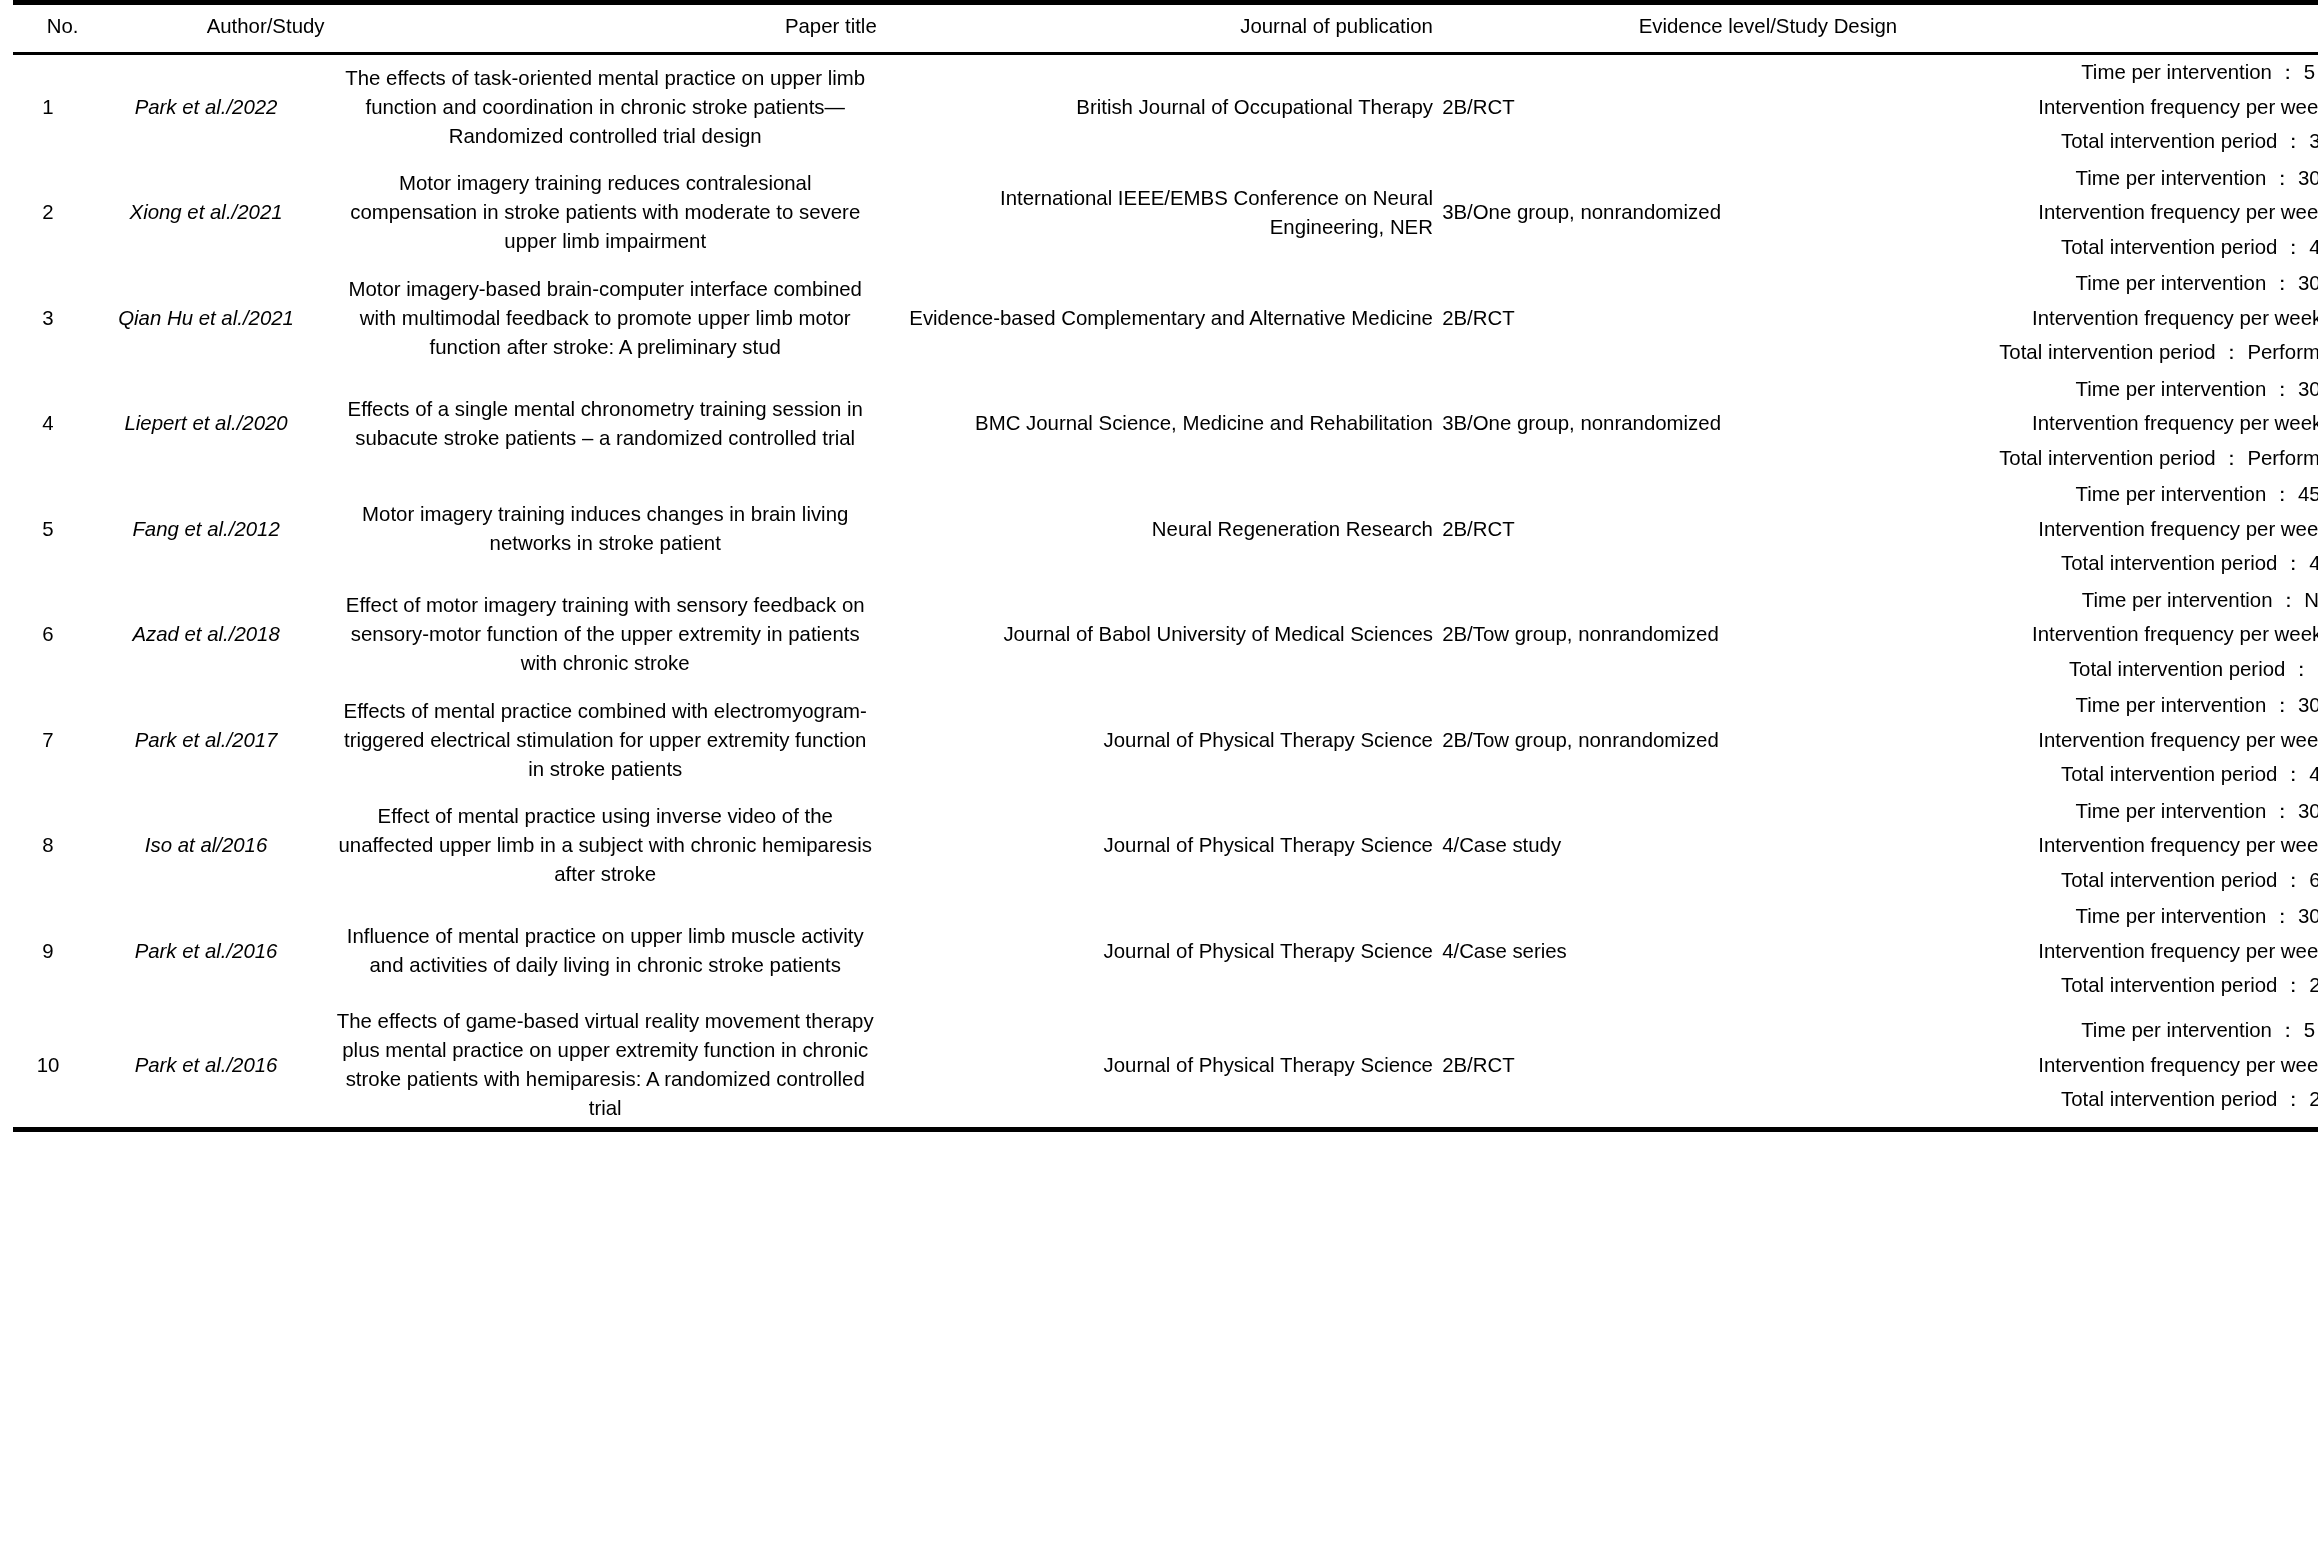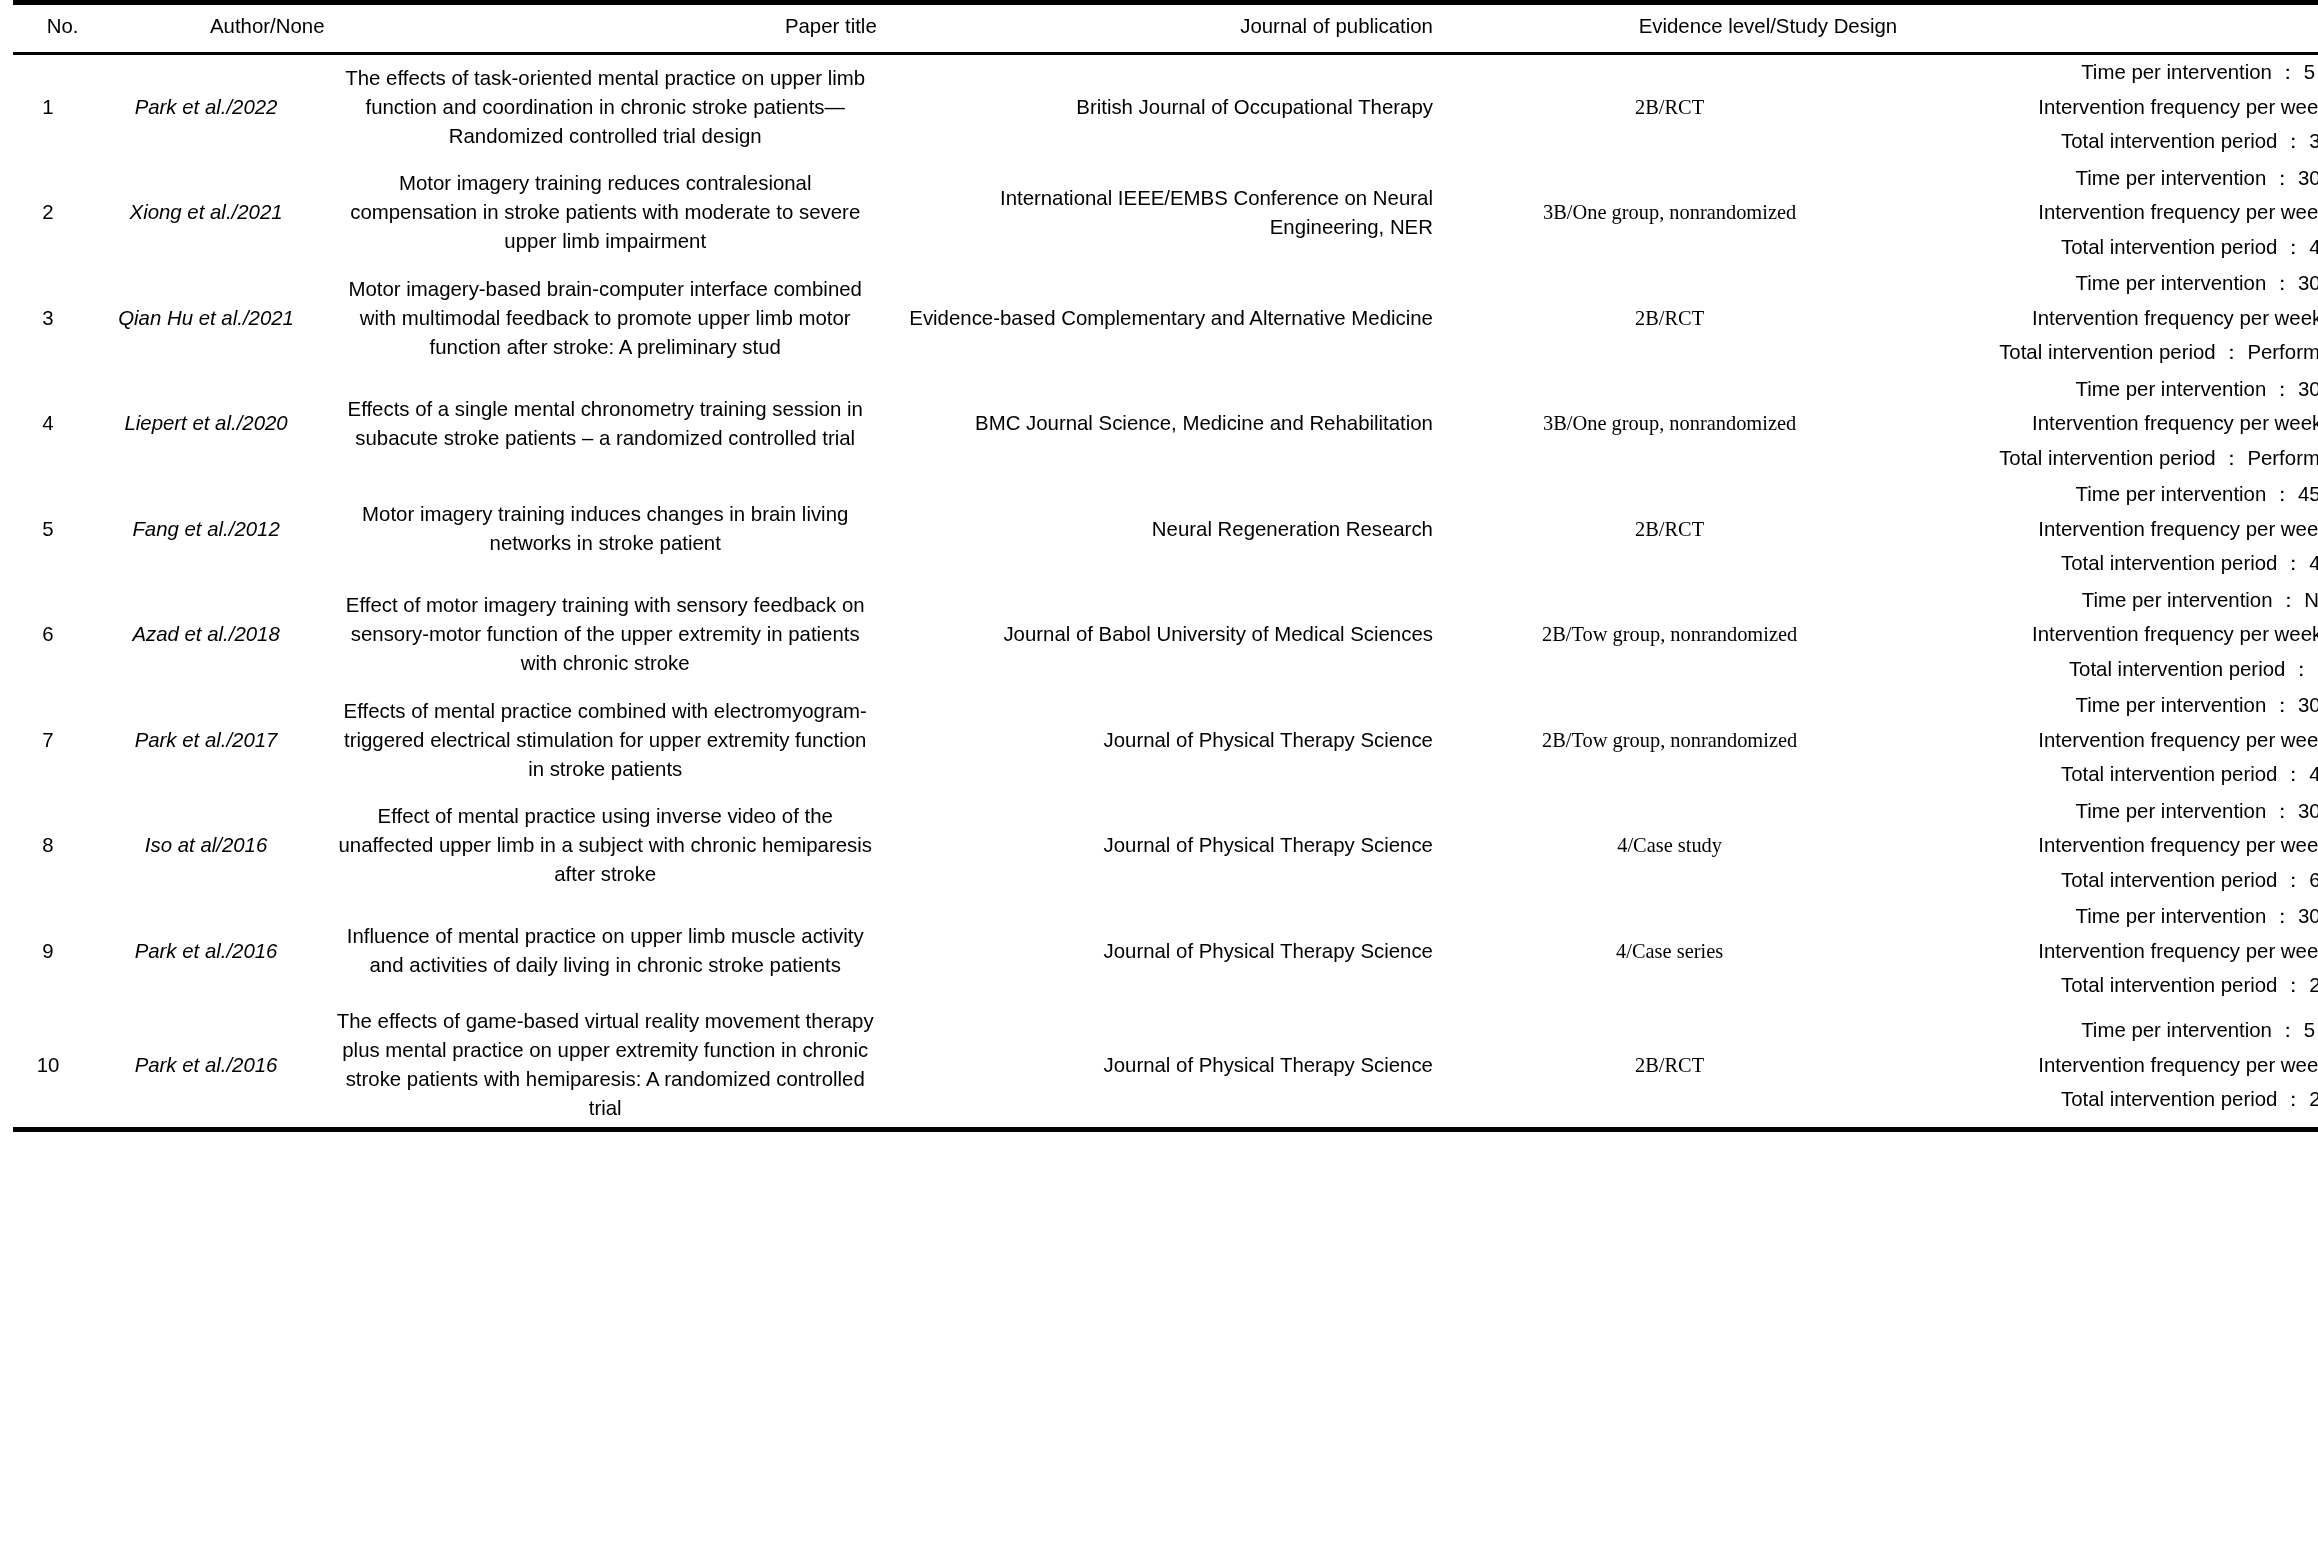--- a/index.html
+++ b/index.html
@@ -67,21 +67,21 @@
   tbody td {
     vertical-align: middle;
     text-align: center;
     padding: 3.7px 4.6px;
   }
 
   td.cell-no       { text-align: center; }
   td.cell-author   { text-align: center; white-space: nowrap; font-style: italic; }
   td.cell-title    { text-align: center; margin-left: 32px; }
   td.cell-journal  { text-align: right; }
-  td.cell-evidence { text-align: center; white-space: nowrap; font-family: Liberation Serif, serif; }
+  td.cell-evidence { text-align: left; white-space: nowrap; }
   td.cell-mp       { text-align: center; white-space: nowrap; }
 
   .mp-line { display: block; }
   .mp-line + .mp-line { margin-top: 5.6px; }
 </style>
 </head>
 <body>
 
 <div class="sheet">
   <table class="study-table">
@@ -90,21 +90,21 @@
       <col class="c-author">
       <col class="c-title">
       <col class="c-journal">
       <col class="c-evidence">
       <col class="c-mp">
     </colgroup>
 
     <thead>
       <tr class="rule-top">
         <th>No.</th>
-        <th>Author/None</th>
+        <th>Author/Study</th>
         <th>Paper title</th>
         <th>Journal of publication</th>
         <th>Evidence level/Study Design</th>
         <th>MP Intervention</th>
       </tr>
     </thead>
 
     <tbody>
       <tr>
         <td class="cell-no">1</td>

